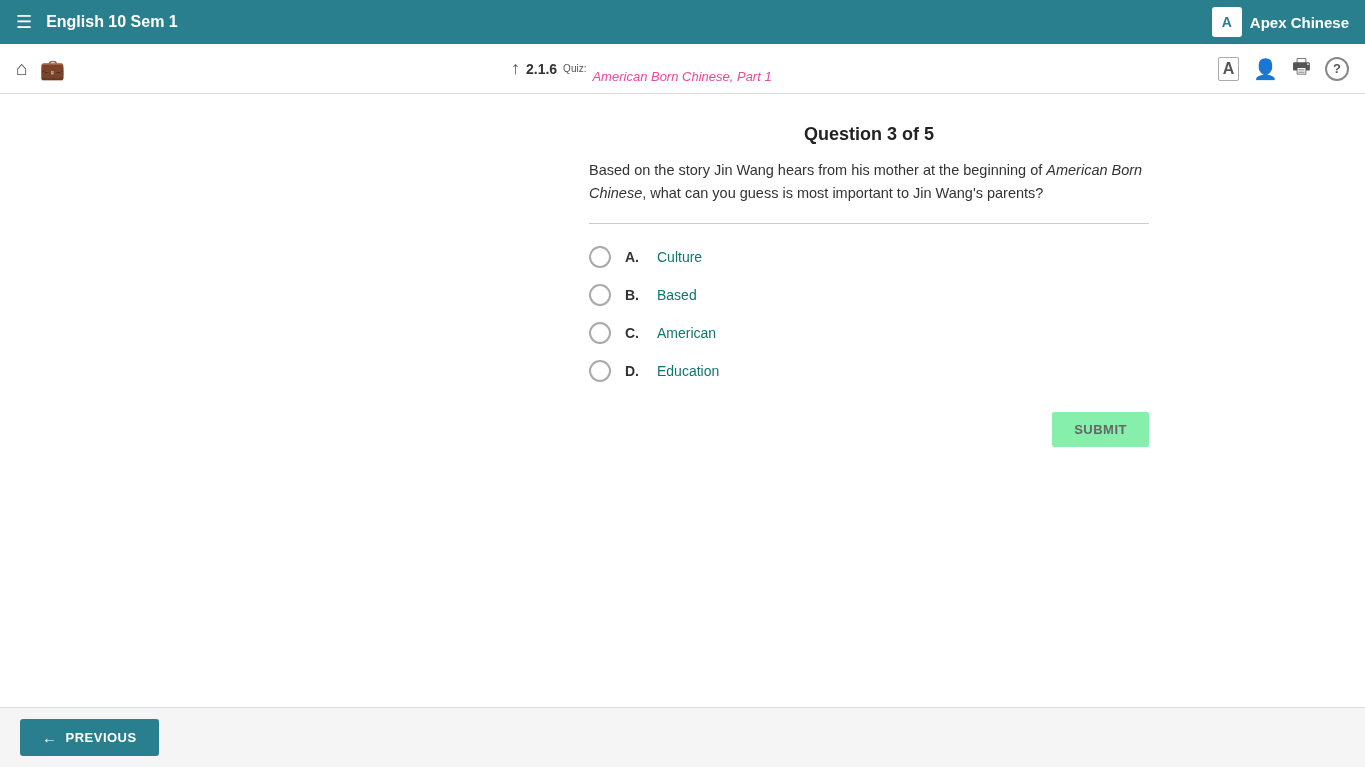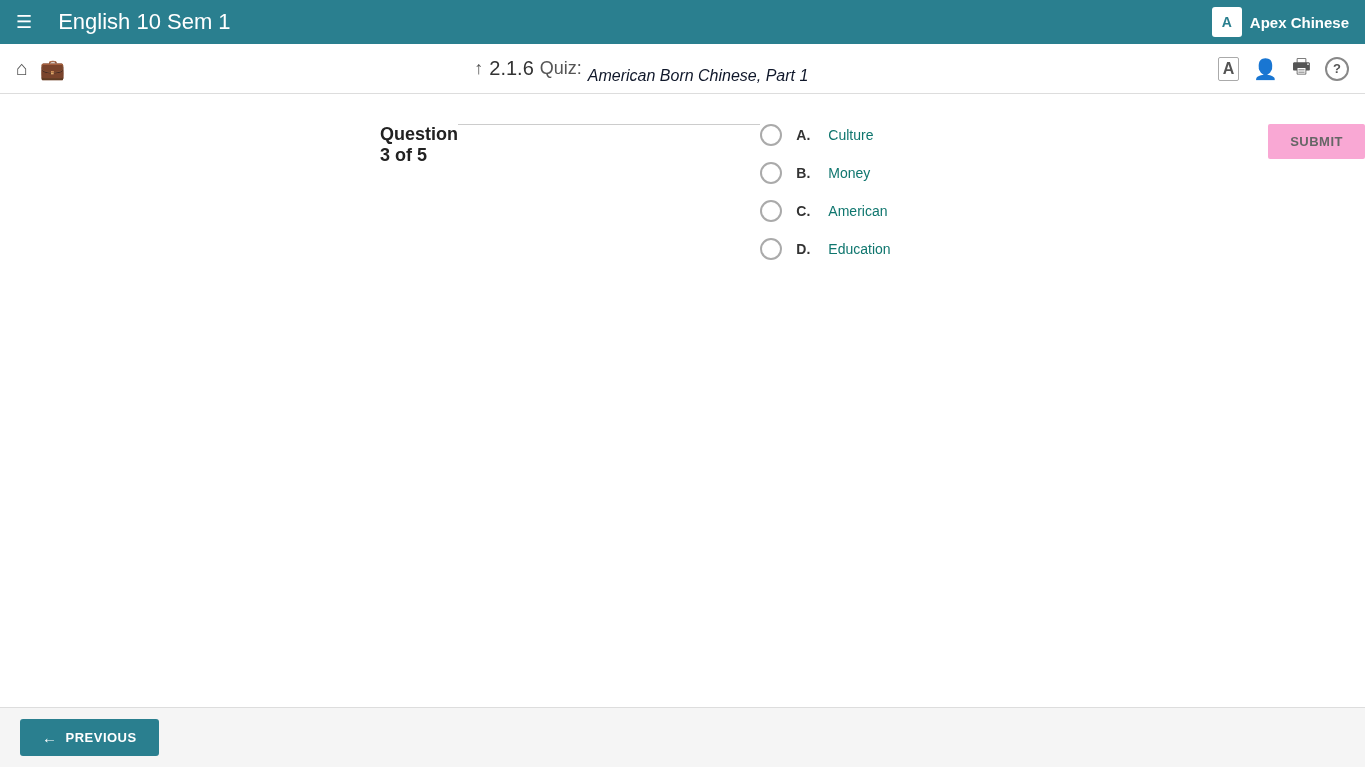--- a/index.html
+++ b/index.html
@@ -14,24 +14,23 @@
       padding: 0 16px;
       height: 44px;
       flex-shrink: 0;
     }
     .top-nav .menu-icon {
       margin-right: 14px;
       cursor: pointer;
       font-size: 18px;
     }
     .top-nav .course-title {
-      font-size: 22px;
-      font-weight: 400;
+      font-size: 16px;
+      font-weight: 700;
       flex: 1;
-      margin-left: 12px;
     }
     .top-nav .logo {
       display: flex;
       align-items: center;
       gap: 8px;
       font-size: 15px;
       font-weight: bold;
     }
     .logo-icon {
       width: 30px;
@@ -71,52 +70,53 @@
       display: flex;
       align-items: center;
       justify-content: center;
       gap: 6px;
     }
     .breadcrumb-area .up-arrow {
       color: #555;
       font-size: 18px;
     }
     .breadcrumb-area .section-label {
-      font-size: 20px;
+      font-size: 14px;
       color: #333;
-      font-weight: 400;
+      font-weight: 700;
     }
     .breadcrumb-area .quiz-label {
-      font-size: 18px;
+      font-size: 10px;
       color: #555;
     }
     .breadcrumb-area .quiz-title {
-      font-size: 16px;
-      color: #0f172a;
+      font-size: 13px;
+      color: #ec4899;
       font-style: italic;
       margin-top: 15px;
     }
     .secondary-nav .nav-right {
       display: flex;
       align-items: center;
       gap: 14px;
     }
     .secondary-nav .nav-right .icon-btn {
       font-size: 20px;
       color: #555;
       cursor: pointer;
     }
 
     
     .main-content {
       flex: 1;
       overflow-y: auto;
-      padding: 30px 0;
-      display: flex;
-      align-items: flex-start;
+      padding: 30px 7px;
+      display: flex;
+      flex-direction: column;
+      align-items: center;
       padding-left: 380px;
     }
 
     .question-number {
       font-size: 18px;
       font-weight: bold;
       color: #222;
       margin-bottom: 14px;
     }
 
@@ -173,21 +173,21 @@
       font-size: 14px;
       color: #0f766e;
     }
 
     .submit-area {
       display: flex;
       justify-content: flex-end;
       width: 560px;
     }
     .submit-btn {
-      background: #f9a8d4;
+      background: #86efac;
       color: #666;
       border: none;
       padding: 10px 22px;
       font-size: 13px;
       font-weight: bold;
       letter-spacing: 0.5px;
       cursor: pointer;
       border-radius: 2px;
     }
 
@@ -247,31 +247,35 @@
   <div class="nav-right">
     <span class="icon-btn" style="font-size:16px; font-weight:bold; border:1px solid #aaa; padding:2px 4px; border-radius:2px;">A</span>
     <span class="icon-btn">👤</span>
     <span class="icon-btn">🖶</span>
     <span class="icon-btn" style="border:2px solid #888; border-radius:50%; width:24px; height:24px; display:inline-flex; align-items:center; justify-content:center; font-size:13px; font-weight:bold; color:#555;">?</span>
   </div>
 </div>
 
 <div class="main-content">
   <div class="question-number">Question 3 of 5</div>
+  <div class="question-text">
+    <span>Based on the story Jin Wang hears from his mother at the beginning of</span>
+    <em>American Born Chinese</em><span>, what can you guess is most important to Jin Wang's parents?</span>
+  </div>
   <div class="divider"></div>
   <ul class="options-list">
     <li class="option-item">
       <div class="radio-circle"></div>
       <span class="option-letter">A.</span>
       <span class="option-text">Culture</span>
     </li>
     <li class="option-item">
       <div class="radio-circle"></div>
       <span class="option-letter">B.</span>
-      <span class="option-text">Money</span>
+      <span class="option-text">Based</span>
     </li>
     <li class="option-item">
       <div class="radio-circle"></div>
       <span class="option-letter">C.</span>
       <span class="option-text">American</span>
     </li>
     <li class="option-item">
       <div class="radio-circle"></div>
       <span class="option-letter">D.</span>
       <span class="option-text">Education</span>

